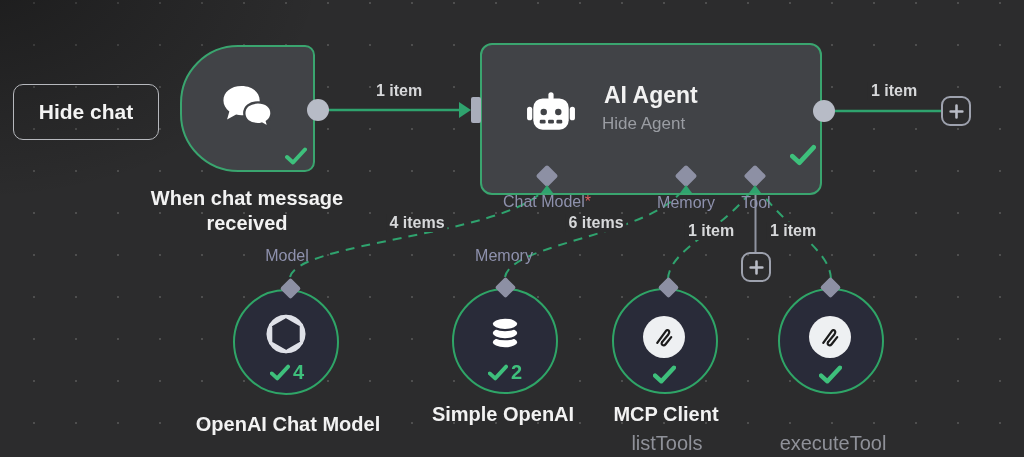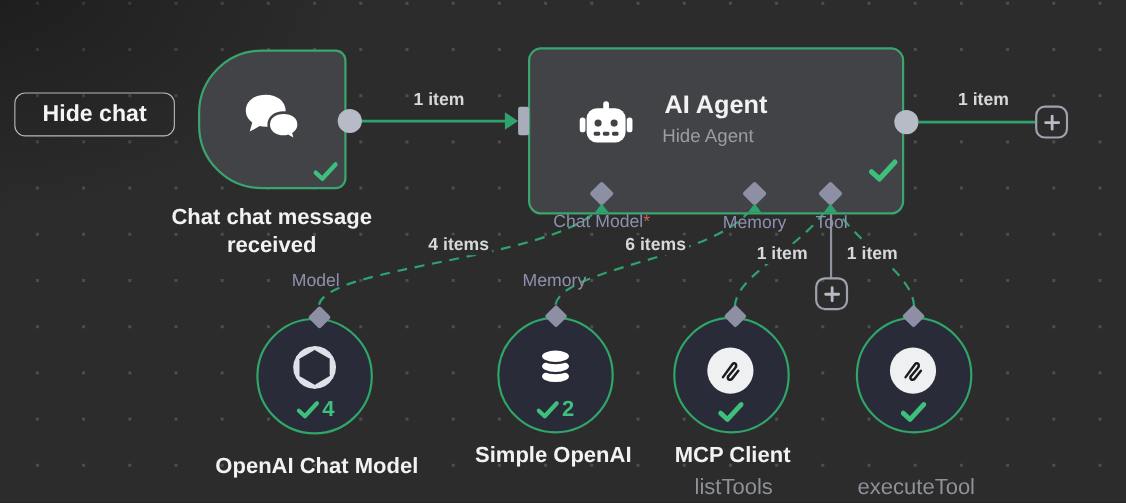--- a/index.html
+++ b/index.html
@@ -49,21 +49,21 @@
     position:absolute;z-index:3;width:0;height:0;
     border-left:6px solid transparent;border-right:6px solid transparent;
     border-bottom:8px solid #2fa36e;
   }
   .plus-btn{
     position:absolute;z-index:3;width:30px;height:30px;border-radius:9px;
     border:2px solid #9ea2ae;box-sizing:border-box;display:flex;
     align-items:center;justify-content:center;background:transparent;cursor:pointer;
   }
   .hide-chat{
-    position:absolute;z-index:3;left:13px;top:84px;width:146px;height:40px;
+    position:absolute;z-index:3;left:13px;top:84px;width:146px;height:56px;
     border:1.5px solid #b6b8bd;border-radius:10px;background:transparent;
     color:#f4f4f4;font-weight:700;font-size:21px;font-family:"Liberation Sans",sans-serif;
     display:flex;align-items:center;justify-content:center;cursor:pointer;
   }
   .node-label{
     position:absolute;z-index:2;color:#f2f2f2;font-weight:700;font-size:20px;
     text-align:center;transform:translateX(-50%);white-space:nowrap;
   }
   .node-label.wrap{white-space:normal;width:240px;line-height:25px;}
   .sub-label{
@@ -117,21 +117,21 @@
         <path fill="#ffffff" stroke="#414347" stroke-width="2.6" d="M44,28 C53,28 59,33 59,40 C59,43.8 57,46.9 54,49 L55.8,55.5 L48.3,51.4 C46.9,51.8 45.4,52 44,52 C35,52 29,47 29,40 C29,33 35,28 44,28 Z"></path>
       </svg>
     </span>
     <span class="icon abs" style="left:103px;top:100px;">
       <svg width="22" height="18" viewBox="0 0 22 18">
         <path d="M2,10 L8,15.5 L20,2.5" stroke="#3ec07c" stroke-width="4" fill="none" stroke-linecap="round" stroke-linejoin="round"></path>
       </svg>
     </span>
   </div>
   <div class="port-circle" style="left:307px;top:99px;"></div>
-  <div class="node-label wrap" style="left:247px;top:186px;">Chat chat message received</div>
+  <div class="node-label wrap" style="left:247px;top:186px;">When chat message received</div>
 
   <div class="count-label" style="left:399px;top:82px;">1 item</div>
 
   <div class="arrow-right" style="left:459px;top:102px;"></div>
   <div class="port-rect" style="left:471px;top:97px;"></div>
 
   <div class="node" style="left:480px;top:43px;width:342px;height:152px;border-radius:12px;">
     <span class="icon abs" style="left:44px;top:44px;">
       <svg width="50" height="50" viewBox="0 0 48 48">
         <g fill="#ffffff">

